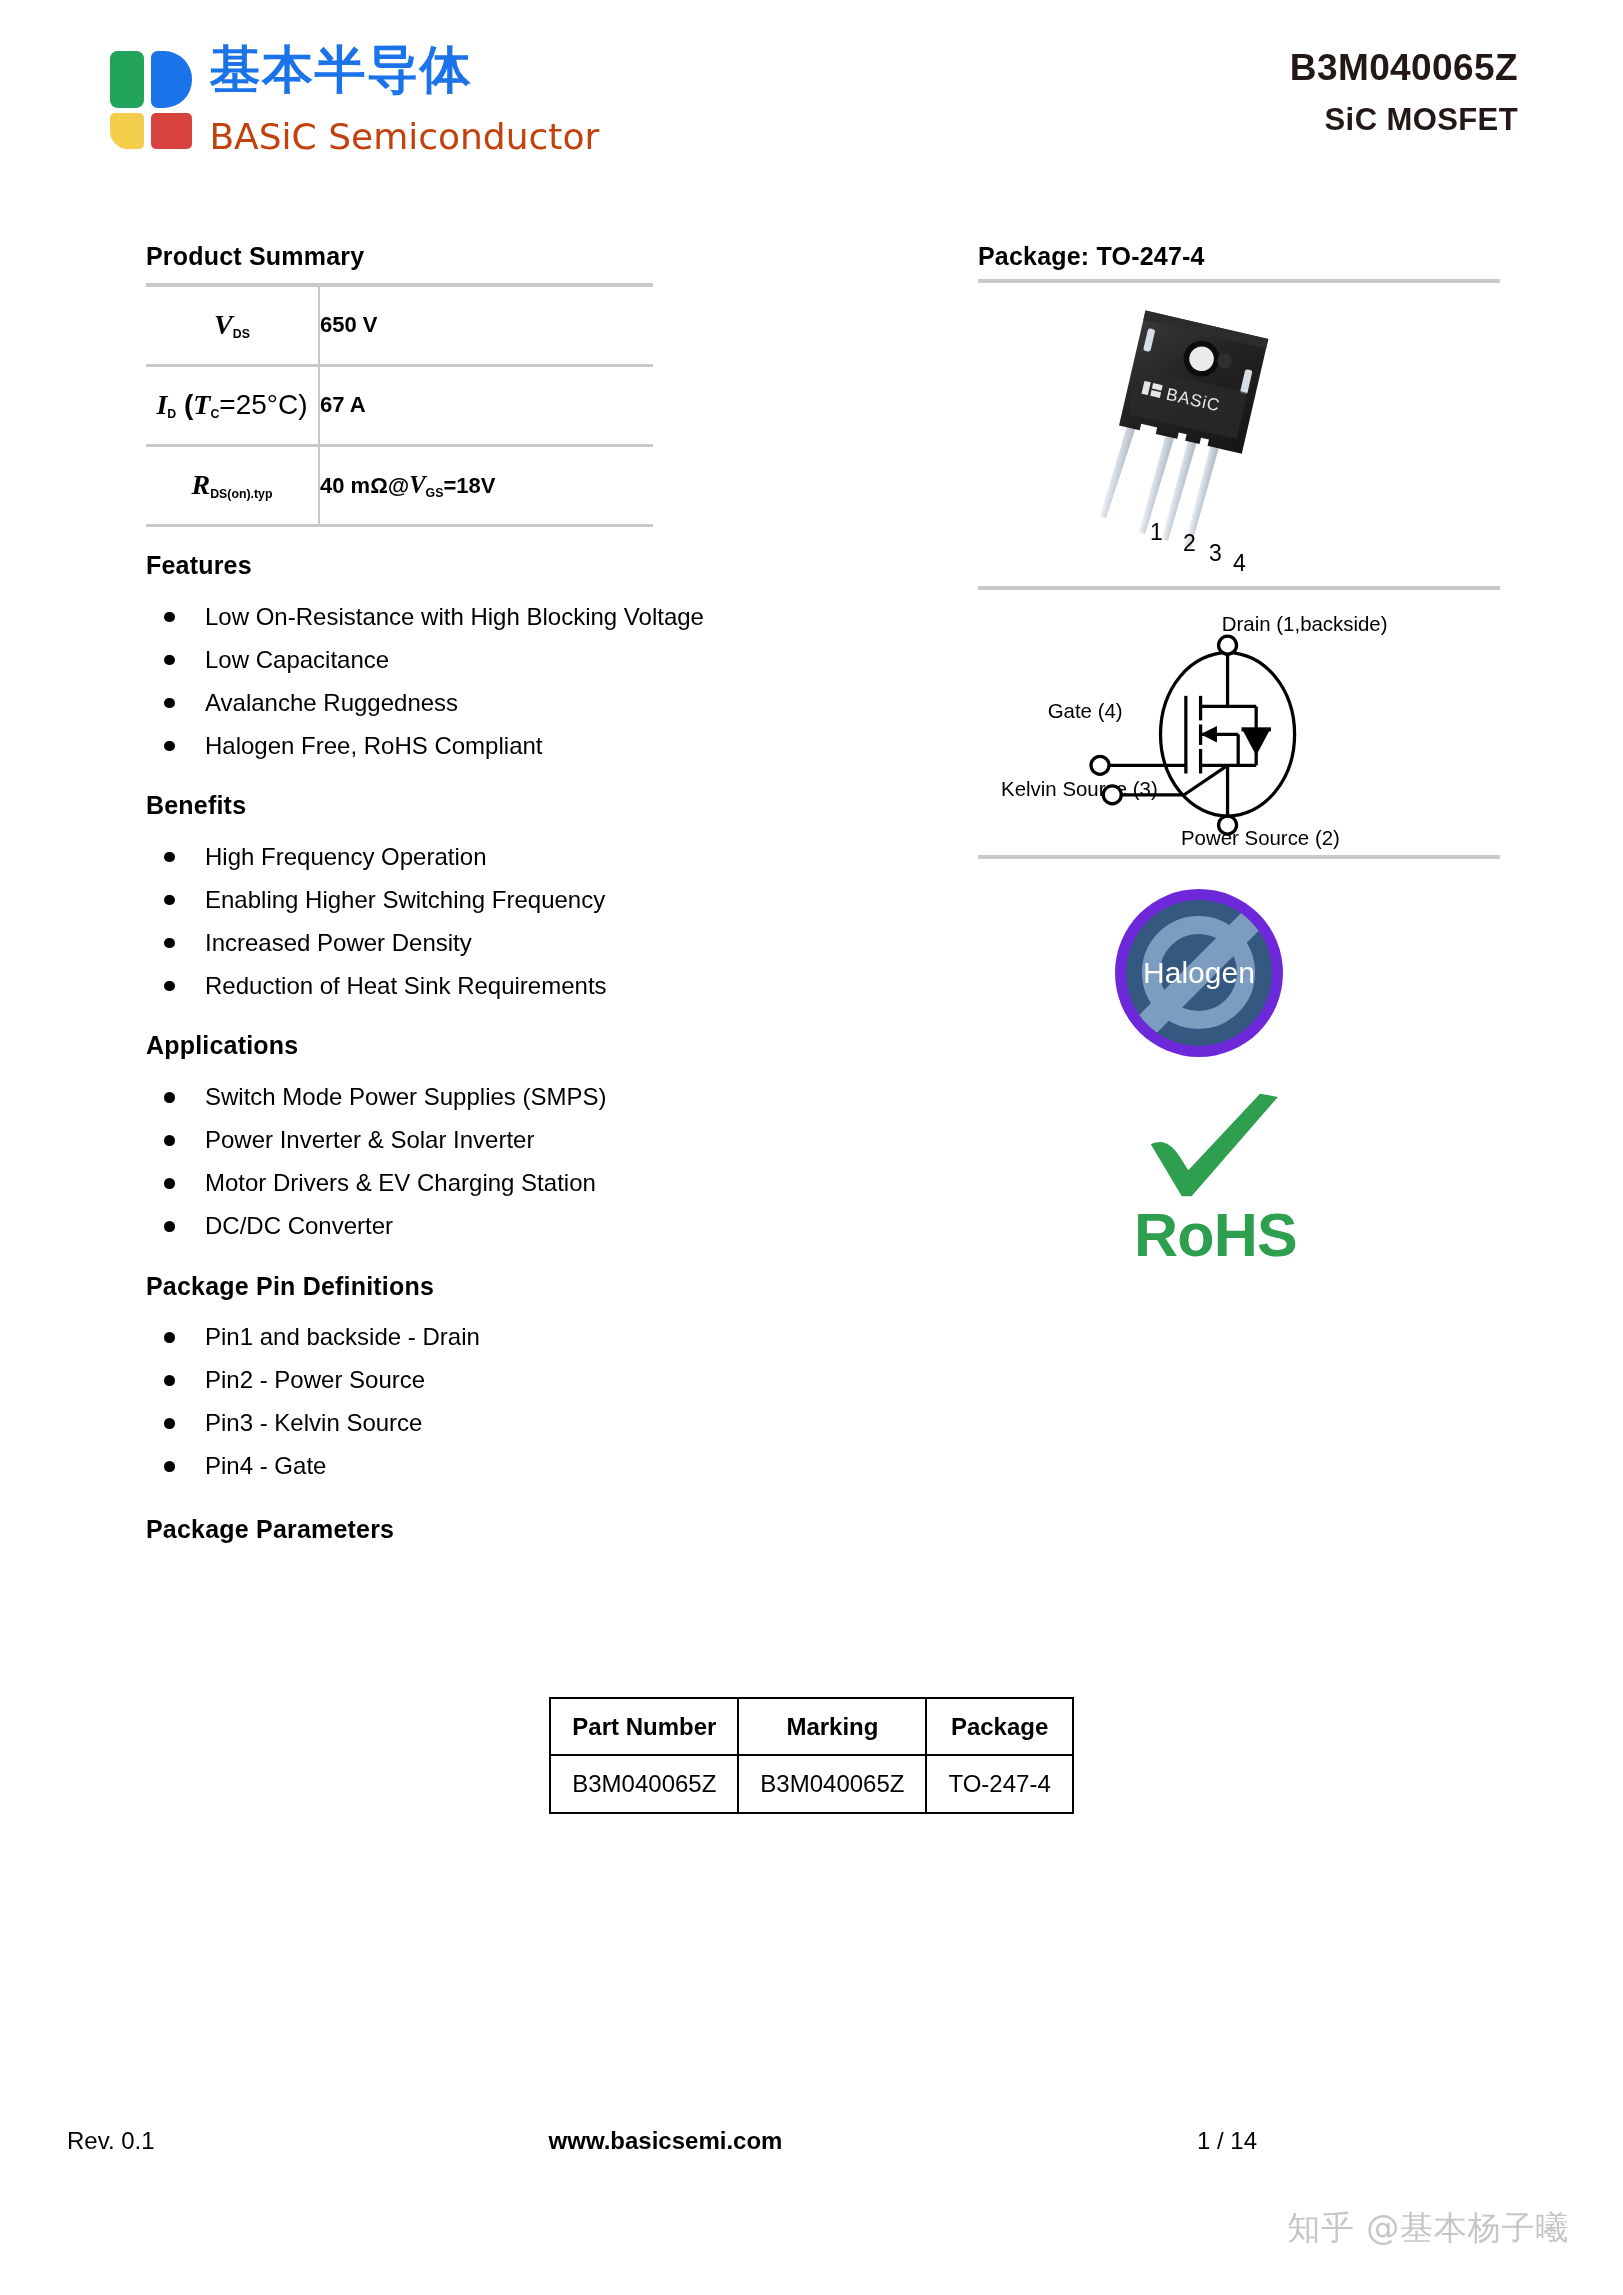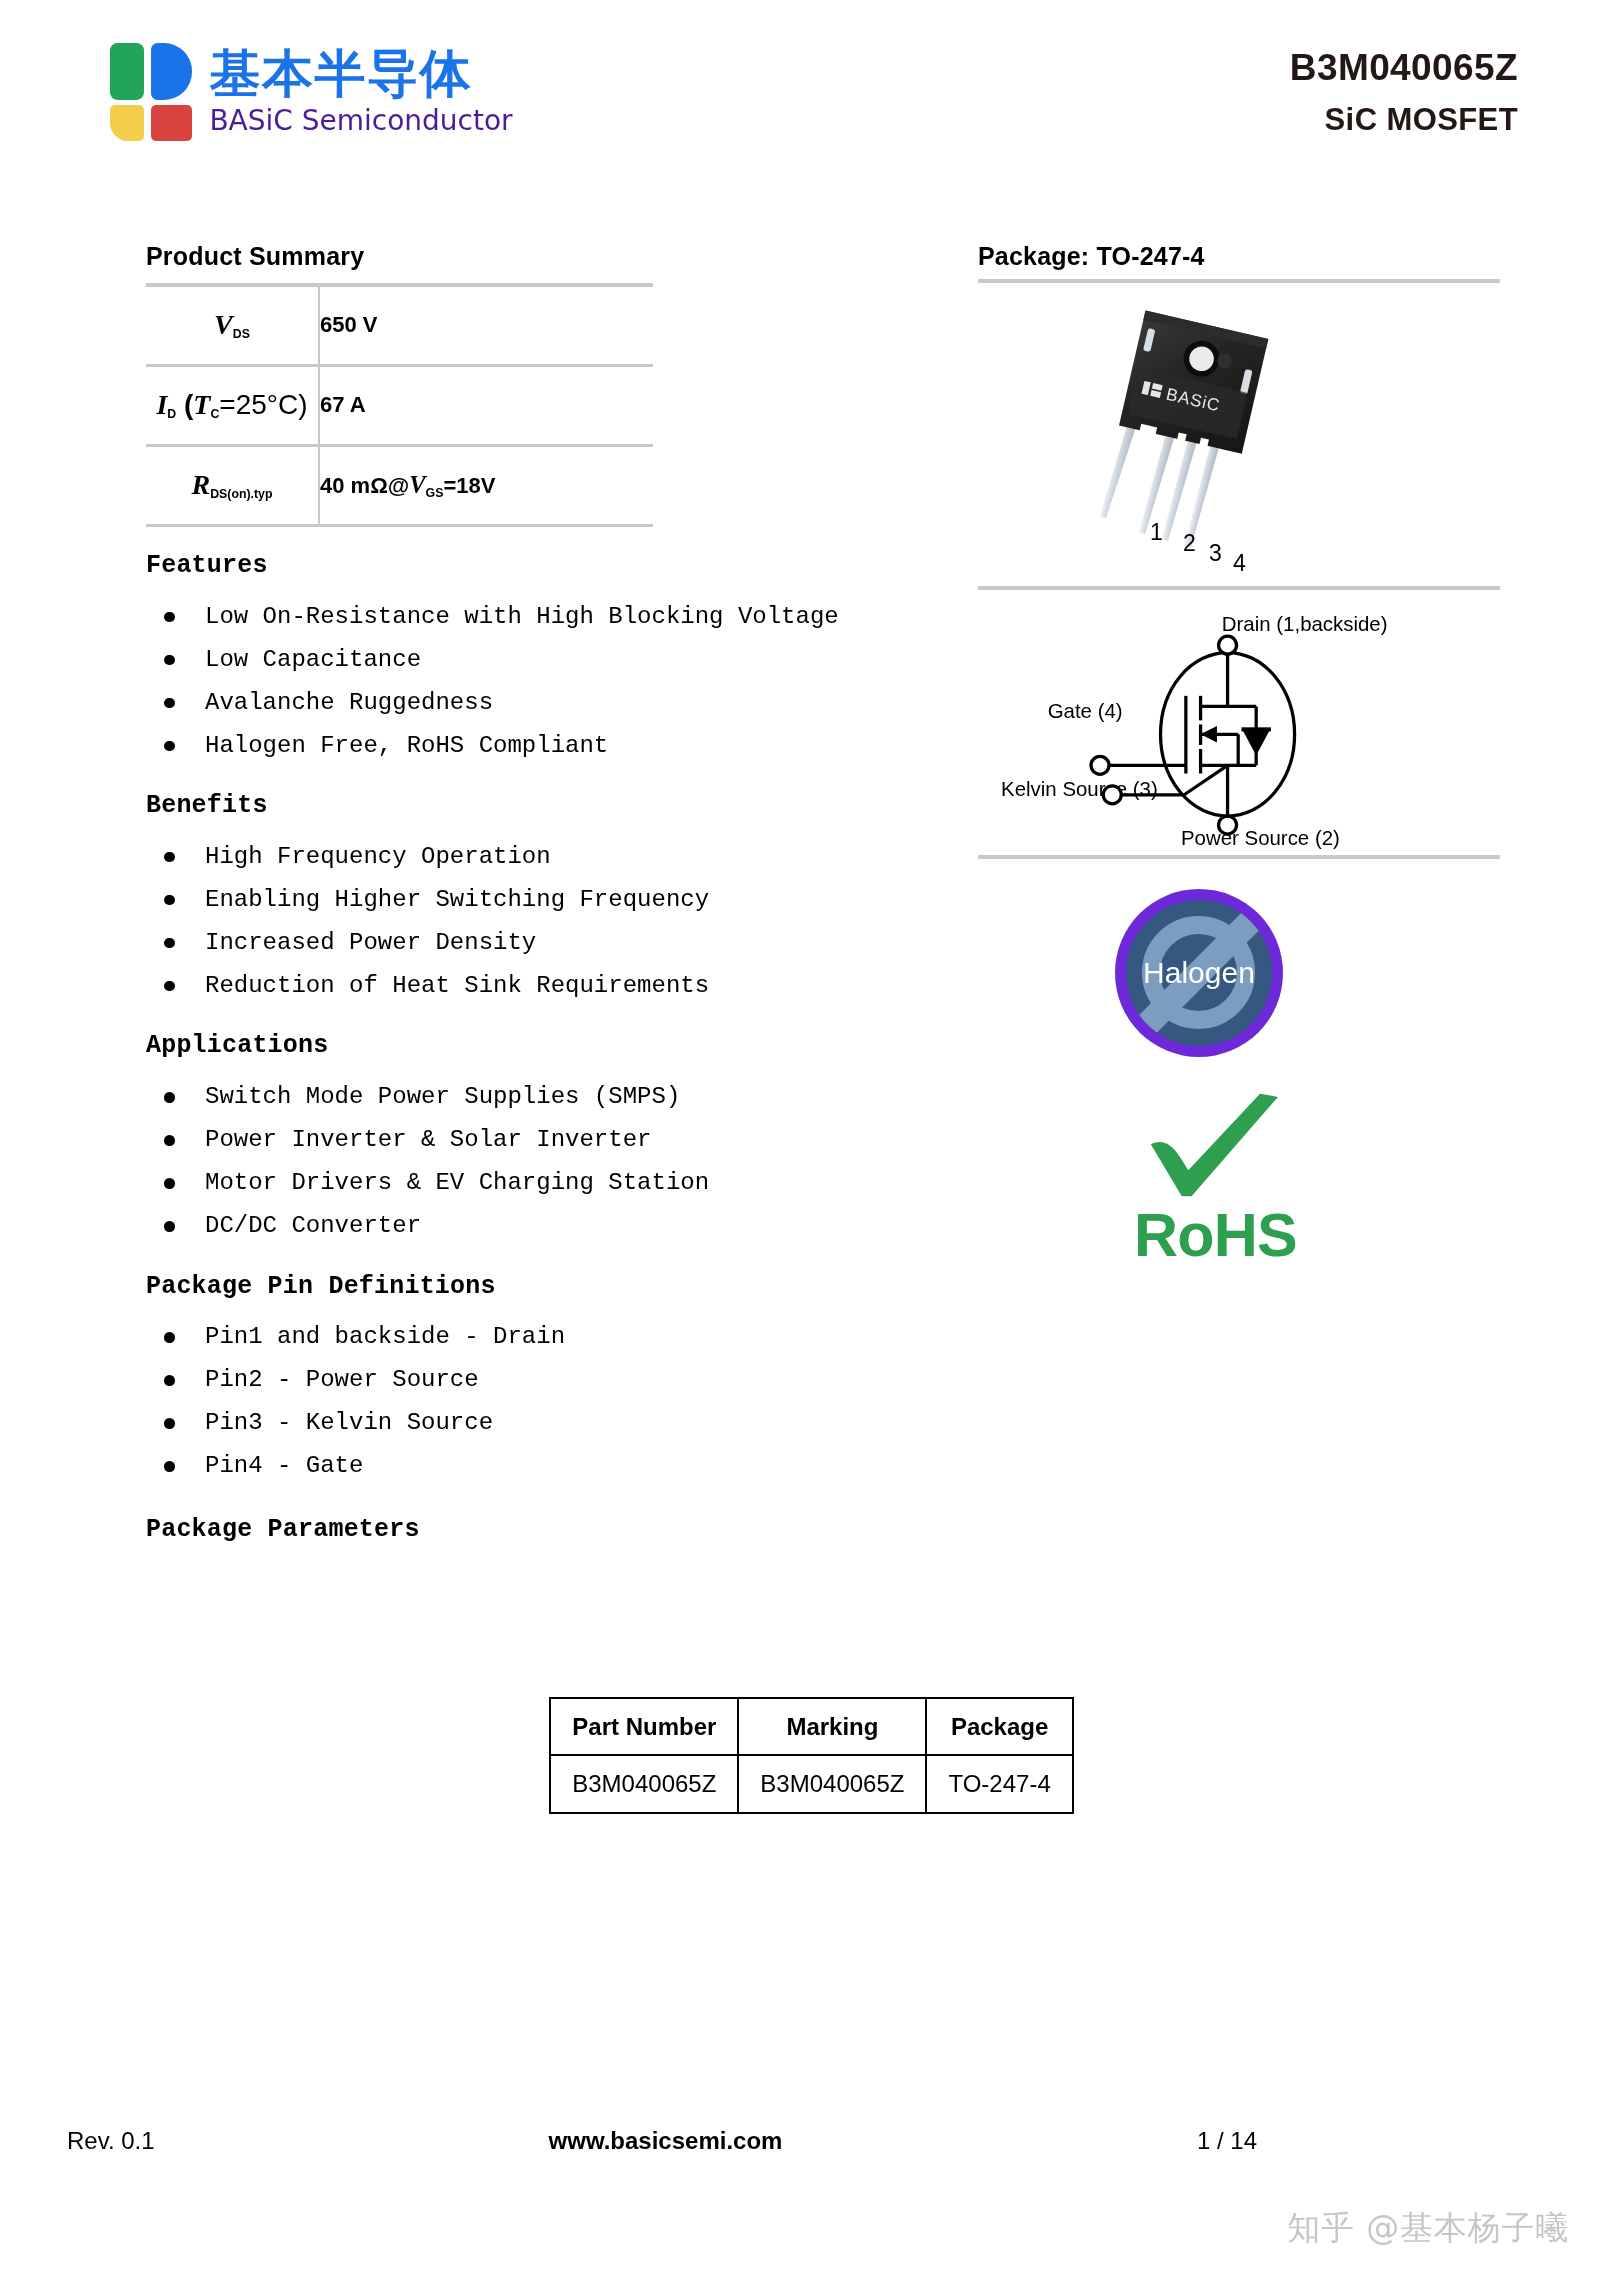--- a/index.html
+++ b/index.html
@@ -75,24 +75,24 @@
   }
   .logo-cn {
     font-size: 51px;
     font-weight: bold;
     color: #1A73E8;
     letter-spacing: 1.6px;
     line-height: 1.05;
     font-family: "DejaVu Sans", sans-serif;
   }
   .logo-en {
-    font-size: 28px;
-    color: #4c1d95;
+    font-size: 36px;
+    color: #c2410c;
     letter-spacing: 0px;
-    margin-top: 4px;
+    margin-top: 19px;
     font-family: "DejaVu Sans", sans-serif;
   }
   .header-right {
     position: absolute;
     right: 105px;
     top: 47px;
     text-align: right;
   }
   .part-number {
     font-size: 37px;
@@ -156,21 +156,21 @@
   }
   .ps-val {
     padding-left: 23px;
   }
   .ps-table tr:first-child td { border-top: 4.1px solid #C9C9C9; }
   .it { font-style: italic; font-family: "Liberation Serif", serif; font-weight: bold; font-size: 28px;}
   sub.s { font-size: 0.56em; font-style: normal; font-family: "Liberation Sans", sans-serif; vertical-align: -0.30em; font-weight: bold;}
   .sym-big { font-size: 28px; }
 
   
-  .blk { margin-top: 24.5px; font-family: Liberation Mono, monospace; }
+  .blk { margin-top: 24.5px; }
   .blk h3 {
     font-size: 25px;
     font-weight: bold;
     margin: 0 0 14.7px 0;
     letter-spacing: 0.2px;
   }
   ul.bl {
     list-style: none;
     margin: 0;
     padding: 0;

